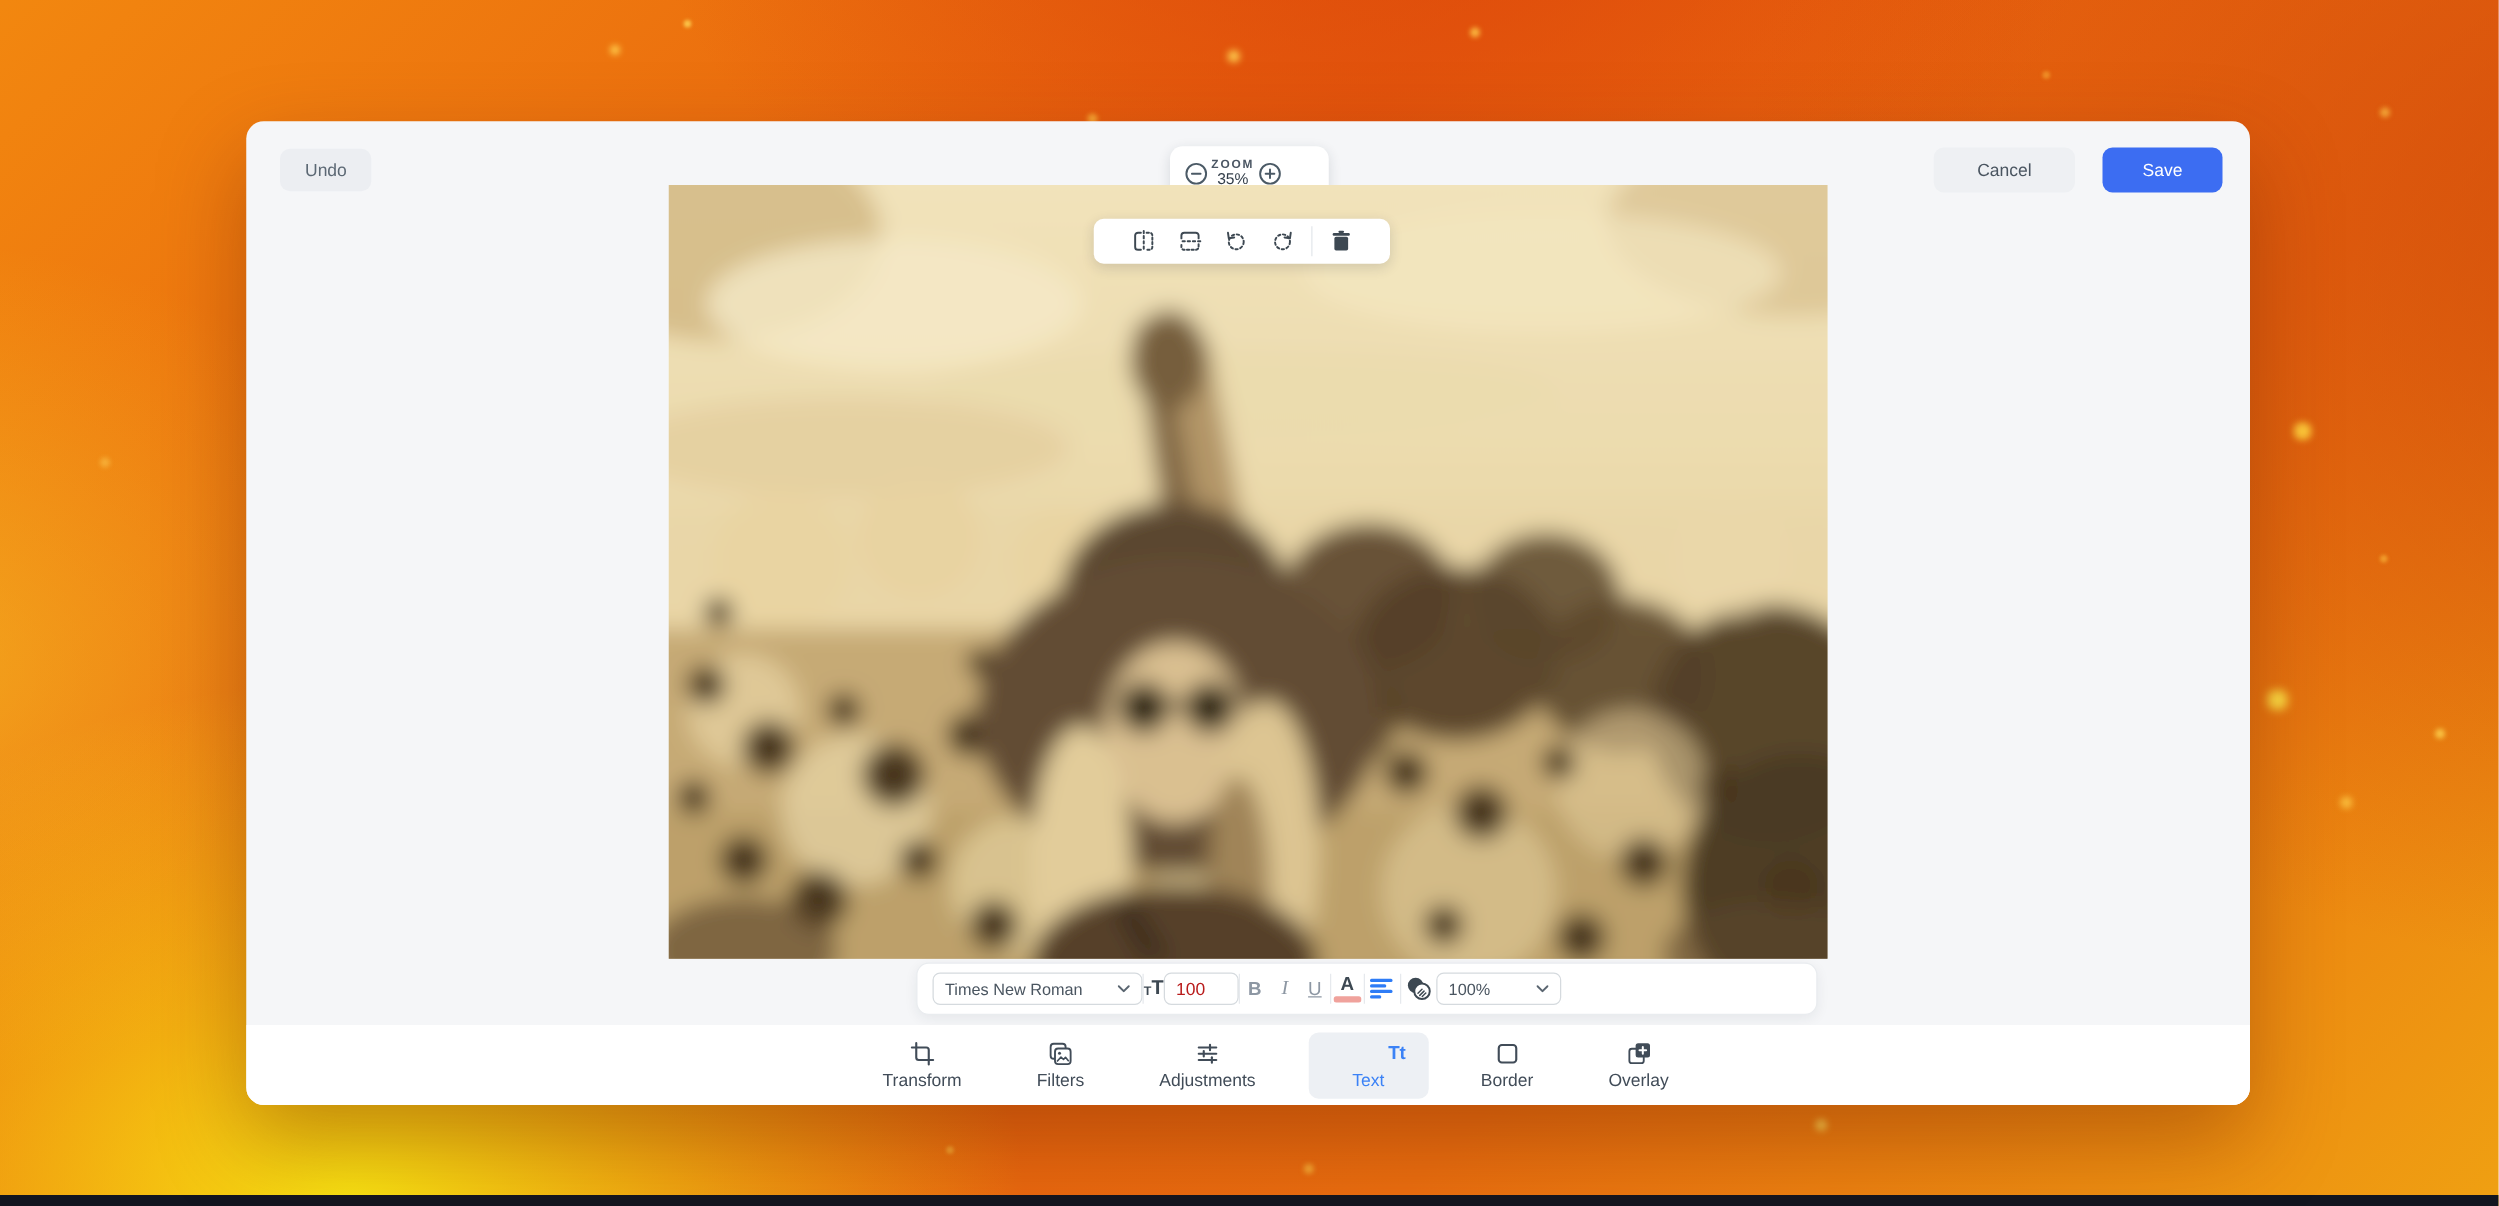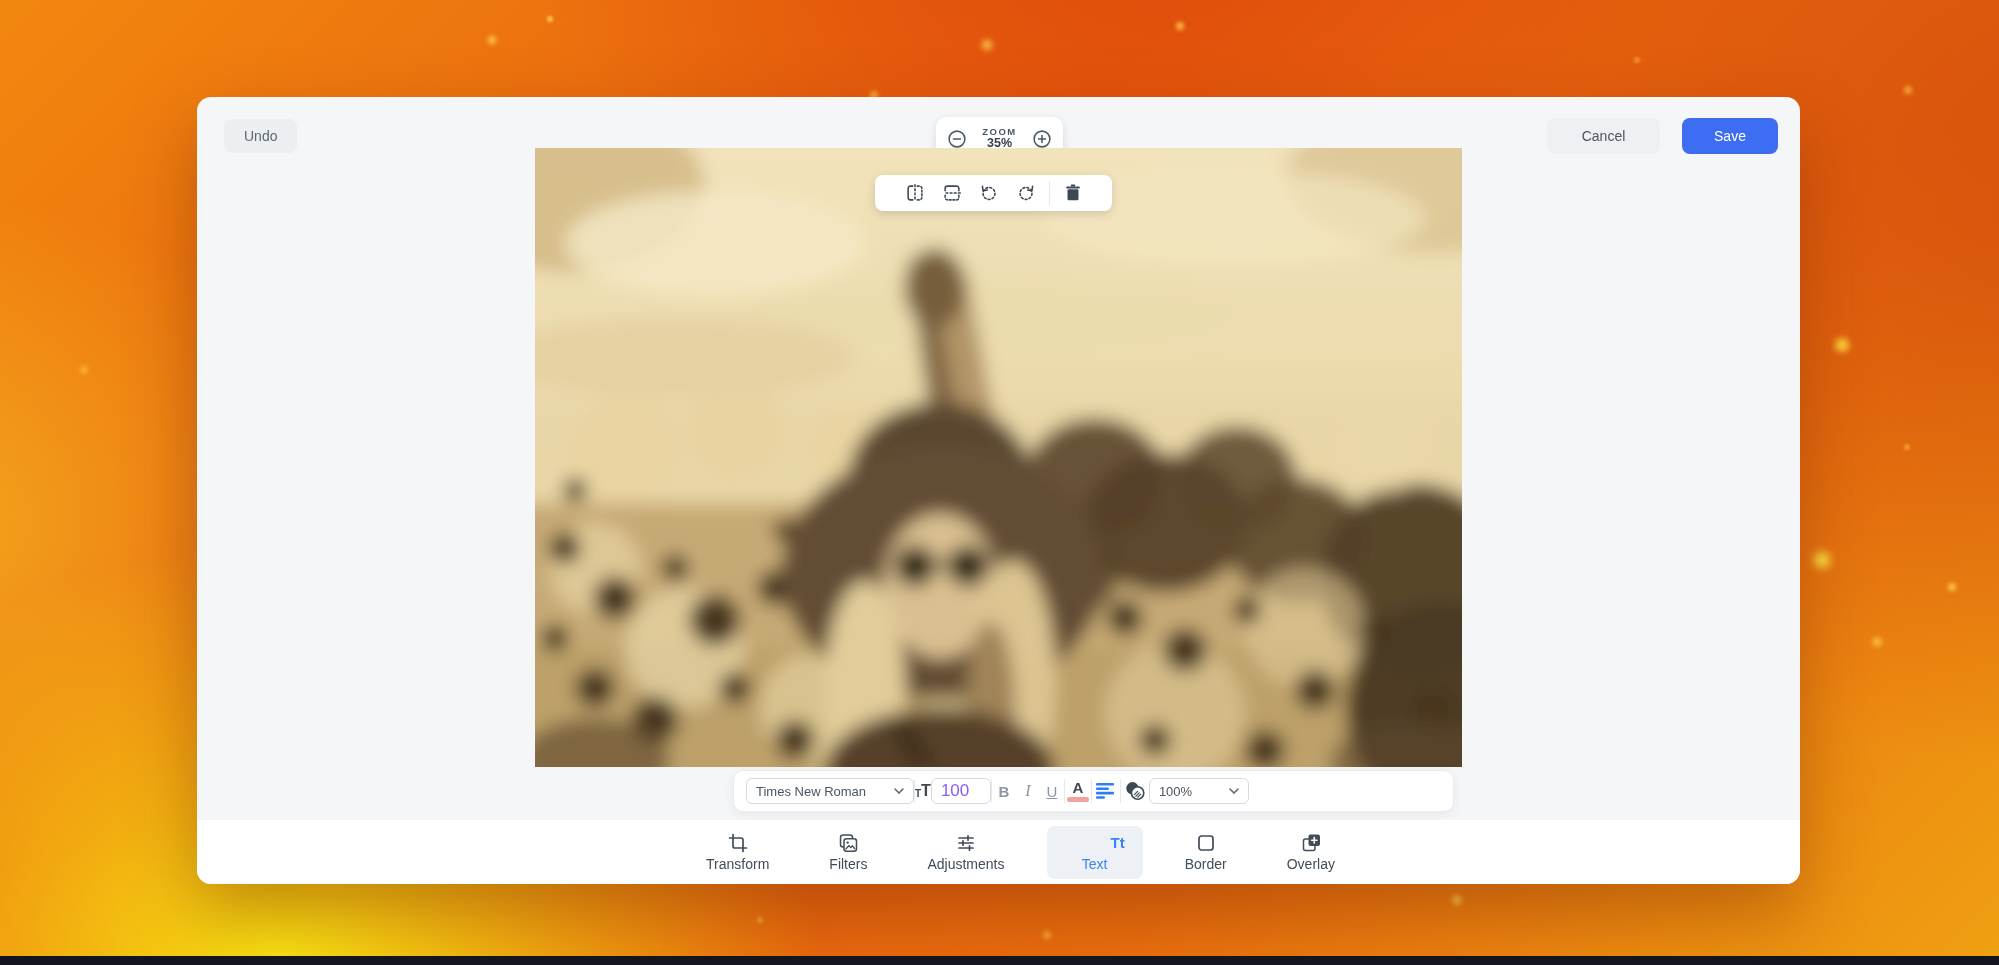--- a/index.html
+++ b/index.html
@@ -43,25 +43,25 @@
   .btn { border:none; cursor:pointer; font-family:"Liberation Sans",sans-serif; }
   .undo-btn { position:absolute; left:27px; top:22px; height:34px; padding:0 20px;
     background:#eceef2; color:#5c6874; font-size:14px; border-radius:8px; }
   .cancel-btn { position:absolute; left:1350px; top:21px; height:36px; width:113px;
     background:#eef0f3; color:#4a5560; font-size:14px; border-radius:8px; }
   .save-btn { position:absolute; left:1485px; top:21px; height:36px; width:96px;
     background:#3c6df2; color:#ffffff; font-size:14px; border-radius:8px; }
 
   .zoom-pill { position:absolute; left:739px; top:20px; width:127px; height:44px;
     background:#fff; border-radius:10px; box-shadow:0 3px 10px rgba(30,40,60,.14);
-    display:flex; align-items:center; justify-content:space-between; padding:0 9px; }
+    display:flex; align-items:center; padding:0 9px; }
   .zoom-circle-btn { background:none; border:none; cursor:pointer; width:24px; height:24px; padding:0; display:flex; align-items:center; justify-content:center; }
   .zoom-text { display:flex; flex-direction:column; align-items:center; line-height:1.1; }
   .zoom-label { font-size:9.5px; letter-spacing:1.5px; color:#4b5663; font-weight:bold; }
-  .zoom-value { font-size:12.5px; font-weight:bold; color:#333e4a; }
+  .zoom-value { font-size:12.5px; font-weight:normal; color:#333e4a; }
 
   
   .canvas { position:absolute; left:338px; top:51px; width:927px; height:619px; overflow:visible; }
   .canvas svg.photo { position:absolute; left:0; top:0; width:927px; height:619px; display:block; }
 
   .obj-toolbar { position:absolute; left:340px; top:27px; width:237px; height:36px;
     background:#fff; border-radius:8px; box-shadow:0 3px 10px rgba(30,40,60,.16);
     display:flex; align-items:center; justify-content:center; gap:9px; padding:0 8px; }
   .obj-toolbar button { background:none; border:none; cursor:pointer; width:28px; height:28px;
     display:flex; align-items:center; justify-content:center; padding:0; }
@@ -88,21 +88,21 @@
     display:flex; align-items:center; padding:0 12px; }
   .tdiv { width:1px; height:24px; background:#e6e9ed; flex:0 0 auto; }
   .select { height:26px; border:1px solid #d5dade; border-radius:6px; background:#fff;
     display:flex; align-items:center; justify-content:space-between; padding:0 9px;
     font-size:13px; color:#4a5560; cursor:pointer; }
   .font-select { width:168px; }
   .opacity-select { width:100px; }
   .size-icon { display:flex; align-items:flex-end; color:#3d4852; font-weight:bold; line-height:1; }
   .size-icon .t-sm { font-size:10px; } .size-icon .t-lg { font-size:16px; }
   .size-input { width:60px; height:26px; border:1px solid #d5dade; border-radius:6px;
-    font-size:17px; color:#8b5cf6; padding:0 9px; outline:none; font-family:"Liberation Sans",sans-serif; }
+    font-size:14px; color:#b91c1c; padding:0 9px; outline:none; font-family:"Liberation Sans",sans-serif; }
   .fmt-btn { background:none; border:none; cursor:pointer; color:#8d97a3; font-size:15px;
     width:24px; height:28px; display:flex; align-items:center; justify-content:center;
     font-family:"Liberation Sans",sans-serif; }
   .fmt-b { font-weight:bold; }
   .fmt-i { font-style:italic; font-family:"Liberation Serif",serif; font-size:16px; }
   .fmt-u { text-decoration:underline; }
   .color-btn { background:none; border:none; cursor:pointer; display:flex; flex-direction:column;
     align-items:center; gap:2px; padding:0; width:26px; }
   .color-btn .a-letter { color:#3d4852; font-size:15px; font-weight:bold; line-height:1; }
   .color-btn .color-bar { width:22px; height:5px; border-radius:2px; background:#f0a29c; }

